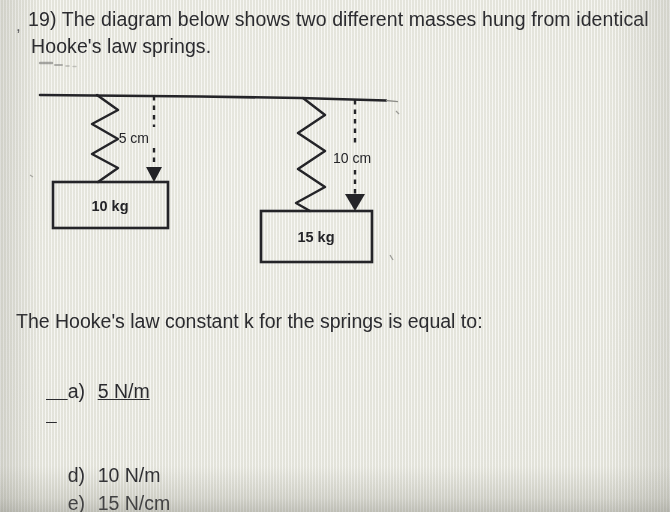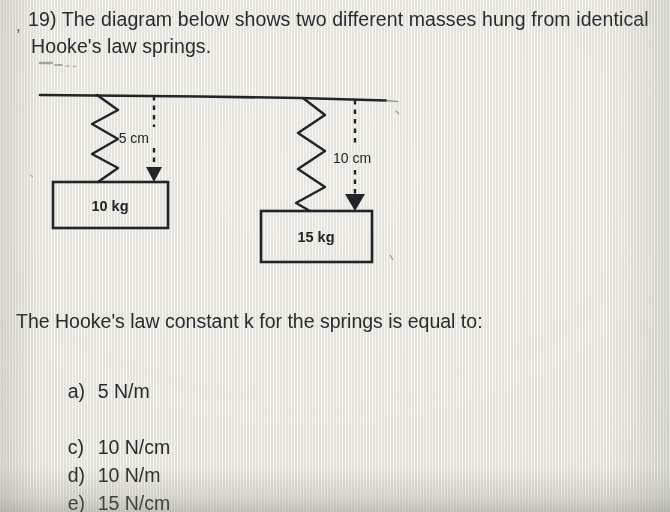--- a/index.html
+++ b/index.html
@@ -117,21 +117,21 @@
   .option {
     position: absolute;
     font-size: 19.5px;
     color: #2b2b2f;
     white-space: pre;
   }
   .option .opt-letter {
     display: inline-block;
     width: 30px;
   }
-  #opt-a { left: 46px; top: 357px; }
+  #opt-a { left: 46px; top: 357px; text-decoration: underline; }
   #opt-b { left: 46px; top: 385px; }
   #opt-c { left: 46px; top: 413px; }
   #opt-d { left: 46px; top: 441px; }
   #opt-e { left: 46px; top: 469px; }
 </style>
 </head>
 <body>
 
 <div id="page">
 
@@ -198,23 +198,20 @@
       <path d="M 390 200 L 393 205" stroke="#9b9b96" stroke-width="1.3"></path>
       <path d="M 30 120 L 33 122" stroke="#a6a6a0" stroke-width="1.2"></path>
     </svg>
   </div>
 
   <div class="txt" id="prompt">The Hooke's law constant k for the springs is equal to:</div>
 
   <div class="option" id="opt-a">
     <span class="opt-letter">a)</span><span>5 N/m</span>
   </div>
-  <div class="option" id="opt-c">
-    <span class="opt-letter">c)</span><span>10 N/cm</span>
-  </div>
   <div class="option" id="opt-d">
     <span class="opt-letter">d)</span><span>10 N/m</span>
   </div>
   <div class="option" id="opt-e">
     <span class="opt-letter">e)</span><span>15 N/cm</span>
   </div>
 
   <div id="left-shade"></div>
   <div id="right-shade"></div>
   <div id="bottom-shade"></div>

